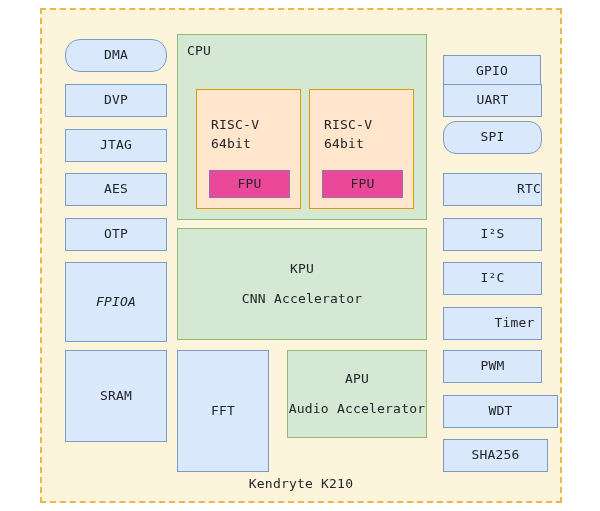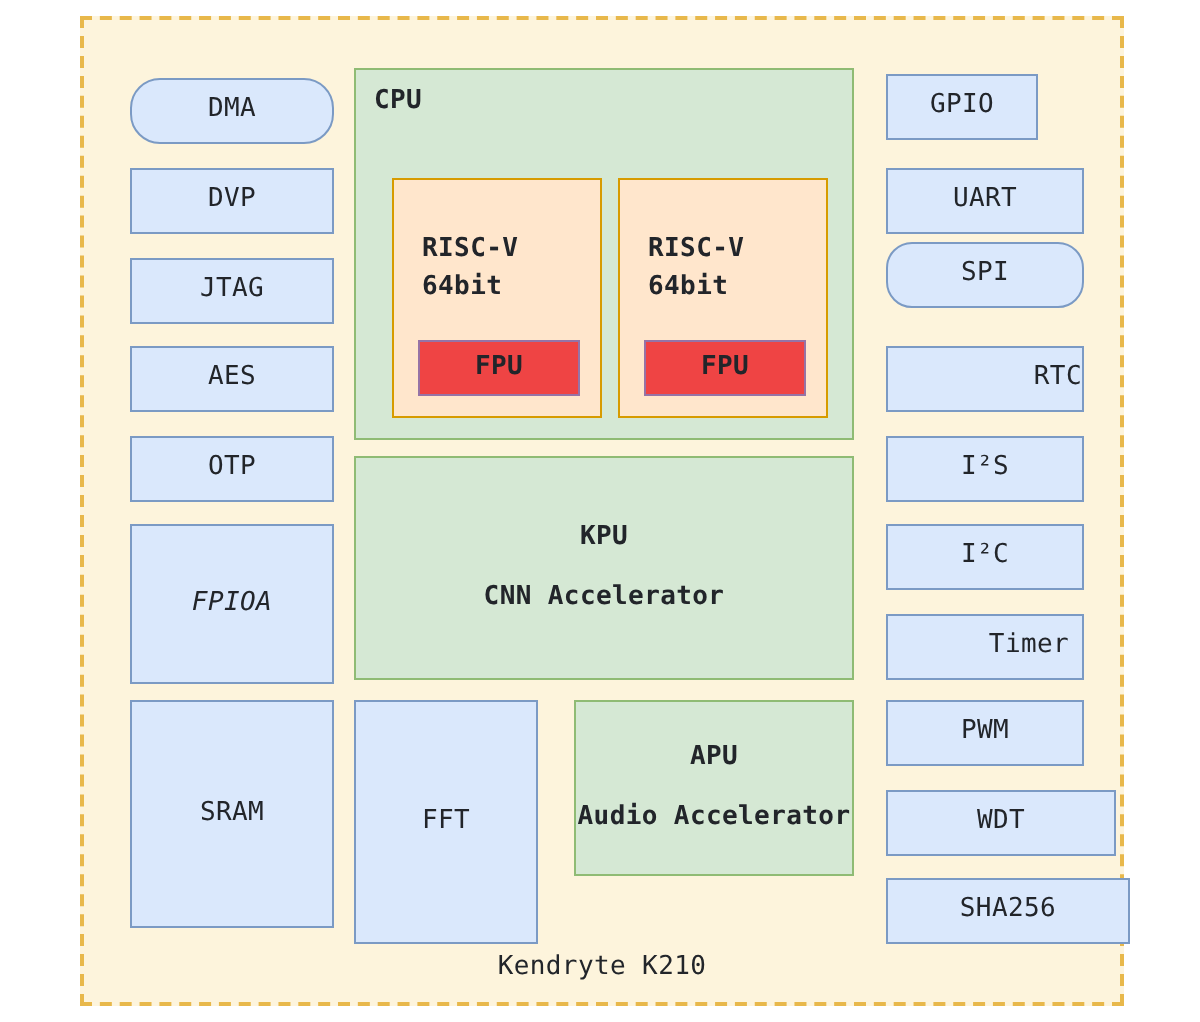--- a/index.html
+++ b/index.html
@@ -40,28 +40,27 @@
     letter-spacing: 0.2px;
   }
 
   .blue {
     background: #dae8fc;
     border: 1.4px solid #7b9ac4;
   }
   .green {
     background: #d5e8d4;
     border: 1.4px solid #8fbb74;
-    font-weight: bold;
   }
   .orange {
     background: #ffe6cc;
     border: 1.4px solid #d79b00;
   }
   .purple {
-    background: #ef4444;
+    background: #ec4899;
     border: 1.4px solid #9673a6;
   }
 
   
   .boxlabel {
     position: absolute;
     left: 9px;
     top: 7px;
     font-size: 13px;
     color: #22252a;
@@ -96,21 +95,21 @@
   </div>
   <div class="blk blue" style="left:23px; top:163px; width:102px; height:33px;">
     <span>AES</span>
   </div>
   <div class="blk blue" style="left:23px; top:208px; width:102px; height:33px;">
     <span>OTP</span>
   </div>
   <div class="blk blue" style="left:23px; top:252px; width:102px; height:80px;font-style:italic;">
     <span>FPIOA</span>
   </div>
-  <div class="blk blue" style="left:23px; top:340px; width:102px; height:114px;">
+  <div class="blk blue" style="left:23px; top:340px; width:102px; height:92px;">
     <span>SRAM</span>
   </div>
 
   <div class="blk green" style="left:135px; top:24px; width:250px; height:186px; display:block;">
     <span class="boxlabel">CPU</span>
 
     <div class="blk orange" style="left:18px; top:54px; width:105px; height:120px; display:block;">
       <div style="position:absolute; left:0; right:0; top:26px; text-align:left; padding-left:14px; font-size:13px; line-height:1.45;">
         <div>RISC-V</div>
         <div>64bit</div>
@@ -138,21 +137,21 @@
 
   <div class="blk blue" style="left:135px; top:340px; width:92px; height:122px;">
     <span>FFT</span>
   </div>
 
   <div class="blk green" style="left:245px; top:340px; width:140px; height:88px;">
     <span>APU</span>
     <span class="line2">Audio Accelerator</span>
   </div>
 
-  <div class="blk blue" style="left:401px; top:27px; width:76px; height:33px;">
+  <div class="blk blue" style="left:401px; top:45px; width:98px; height:33px;">
     <span>GPIO</span>
   </div>
   <div class="blk blue" style="left:401px; top:74px; width:99px; height:33px;">
     <span>UART</span>
   </div>
   <div class="blk blue" style="left:401px; top:111px; width:99px; height:33px;border-radius:13px;">
     <span>SPI</span>
   </div>
   <div class="blk blue" style="left:401px; top:163px; width:99px; height:33px;align-items:flex-end;">
     <span>RTC</span>
@@ -165,19 +164,19 @@
   </div>
   <div class="blk blue" style="left:401px; top:297px; width:99px; height:33px;padding-left:44px;">
     <span>Timer</span>
   </div>
   <div class="blk blue" style="left:401px; top:340px; width:99px; height:33px;">
     <span>PWM</span>
   </div>
   <div class="blk blue" style="left:401px; top:385px; width:115px; height:33px;">
     <span>WDT</span>
   </div>
-  <div class="blk blue" style="left:401px; top:429px; width:122px; height:33px;">
+  <div class="blk blue" style="left:401px; top:429px; width:105px; height:33px;">
     <span>SHA256</span>
   </div>
 
   <div id="caption">Kendryte K210</div>
 
 </div>
 
 </body></html>

